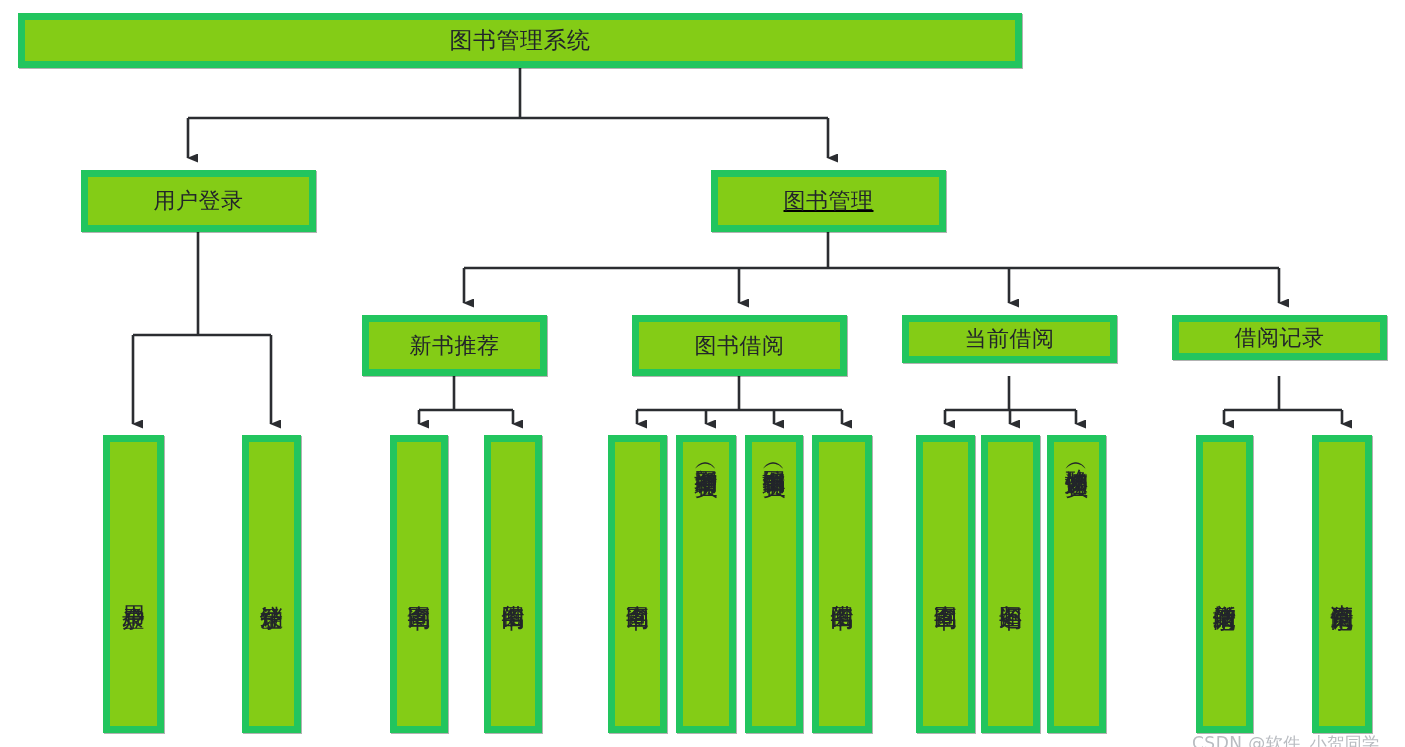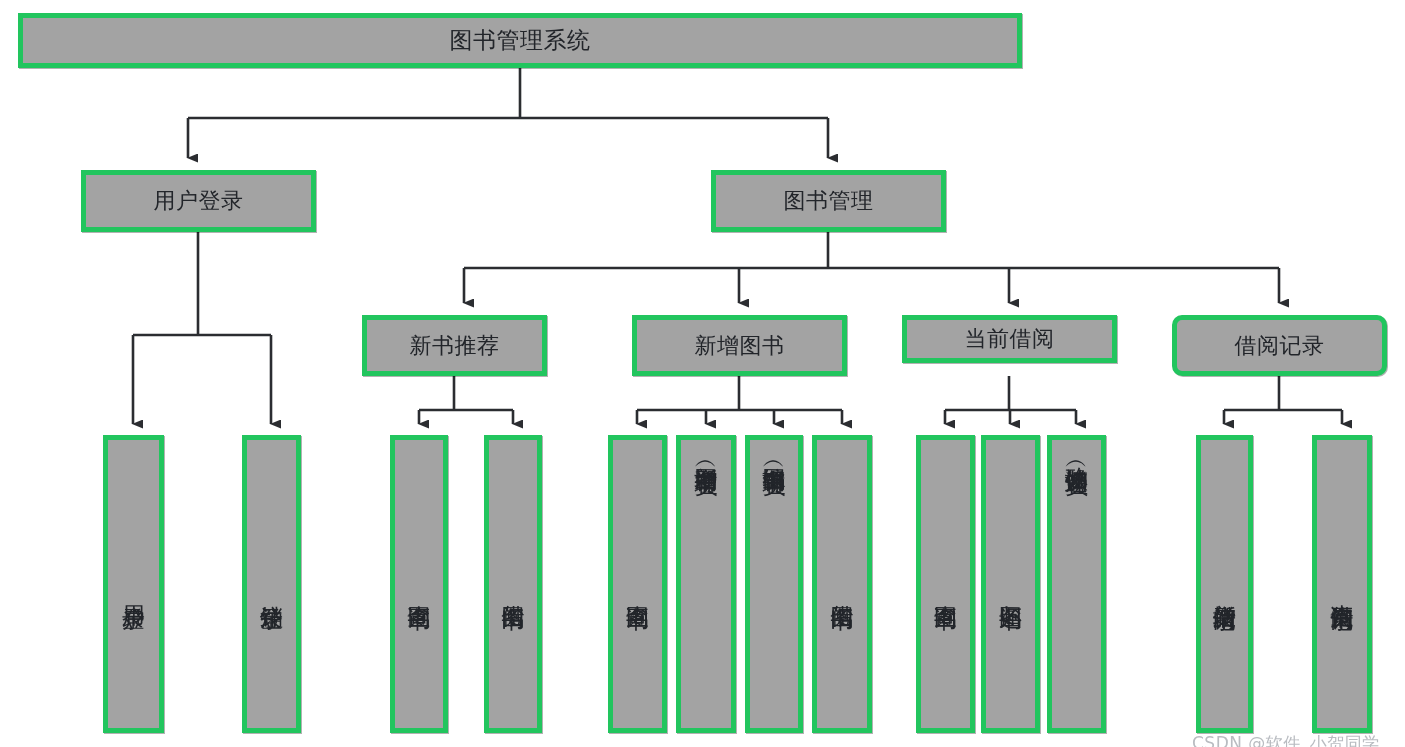--- a/index.html
+++ b/index.html
@@ -22,22 +22,22 @@
     position: absolute;
     left: 0;
     top: 0;
     width: 1405px;
     height: 747px;
     pointer-events: none;
   }
   .node {
     position: absolute;
     box-sizing: border-box;
-    border: 5px solid #22c55e;
-    background: #a3a3a3;
+    border: 7px solid #22c55e;
+    background: #84cc16;
     display: flex;
     align-items: center;
     justify-content: center;
     box-shadow: 1px 1px 0 rgba(0,0,0,0.30);
   }
   .node-label {
     color: #22252a;
     letter-spacing: 0.5px;
     text-align: center;
     white-space: nowrap;
@@ -132,34 +132,34 @@
     </g>
   </svg>
 
   <div class="node h" id="node-root" style="left:18px; top:13px; width:1004px; height:55px;">
     <span class="node-label">图书管理系统</span>
   </div>
 
   <div class="node h" style="left:81px; top:170px; width:235px; height:62px;">
     <span class="node-label">用户登录</span>
   </div>
-  <div class="node h" style="left:711px; top:170px; width:235px; height:62px;">
+  <div class="node h" style="left:711px; top:170px; width:235px; height:62px;text-decoration:underline;">
     <span class="node-label">图书管理</span>
   </div>
 
   <div class="node h" style="left:362px; top:315px; width:185px; height:61px;align-items:center;">
     <span class="node-label">新书推荐</span>
   </div>
   <div class="node h" style="left:632px; top:315px; width:215px; height:61px;">
-    <span class="node-label">新增图书</span>
+    <span class="node-label">图书借阅</span>
   </div>
   <div class="node h" style="left:902px; top:315px; width:215px; height:48px;">
     <span class="node-label">当前借阅</span>
   </div>
-  <div class="node h" style="left:1172px; top:315px; width:215px; height:61px;border-radius:10px;">
+  <div class="node h" style="left:1172px; top:315px; width:215px; height:45px;">
     <span class="node-label">借阅记录</span>
   </div>
 
   <div class="node v tall" style="left:103px; top:435px; width:61px; height:298px;">
     <span class="node-label">用户登录</span>
   </div>
   <div class="node v tall" style="left:242px; top:435px; width:59px; height:298px;">
     <span class="node-label">注销登录</span>
   </div>
 

